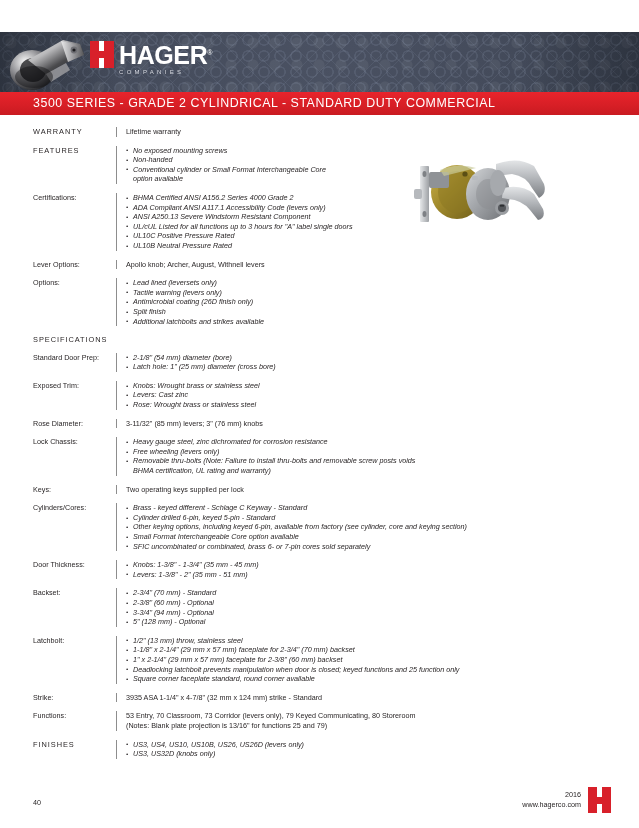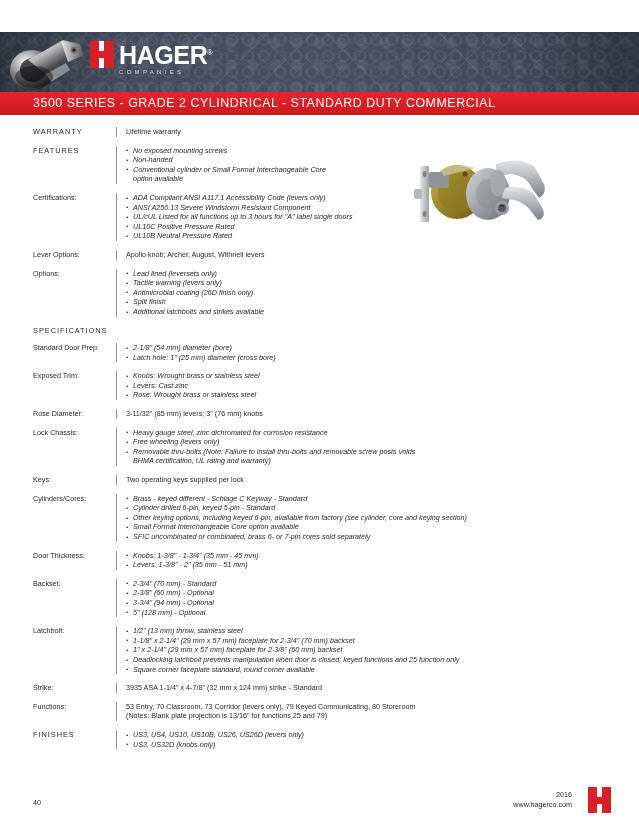--- a/index.html
+++ b/index.html
@@ -231,21 +231,21 @@
     top: 798px;
     font-size: 7.2px;
     color: #231f20;
   }
   #footer-right {
     position: absolute;
     right: 28px;
     top: 787px;
     display: flex;
     align-items: center;
-    gap: 16px;
+    gap: 7px;
   }
   #footer-text {
     text-align: right;
     font-size: 7.2px;
     line-height: 10px;
     color: #231f20;
   }
   #footer-logo-mark {
     width: 23px;
     height: 26px;
@@ -390,20 +390,21 @@
         <li><span>Conventional cylinder or Small Format Interchangeable Core</span><span class="cont">option available</span></li>
       </ul>
     </div>
   </div>
 
   <div class="spec-row">
     <div class="spec-label">Certifications:</div>
     <div class="spec-divider"></div>
     <div class="spec-content">
       <ul>
+        <li><span>BHMA Certified ANSI A156.2 Series 4000 Grade 2</span></li>
         <li><span>ADA Compliant ANSI A117.1 Accessibility Code (levers only)</span></li>
         <li><span>ANSI A250.13 Severe Windstorm Resistant Component</span></li>
         <li><span>UL/cUL Listed for all functions up to 3 hours for "A" label single doors</span></li>
         <li><span>UL10C Positive Pressure Rated</span></li>
         <li><span>UL10B Neutral Pressure Rated</span></li>
       </ul>
     </div>
   </div>
 
   <div class="spec-row">

